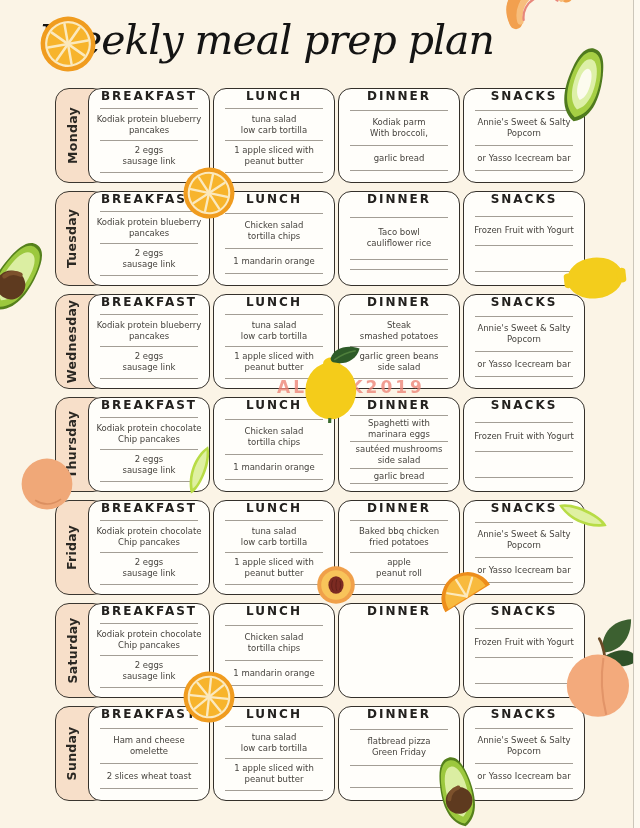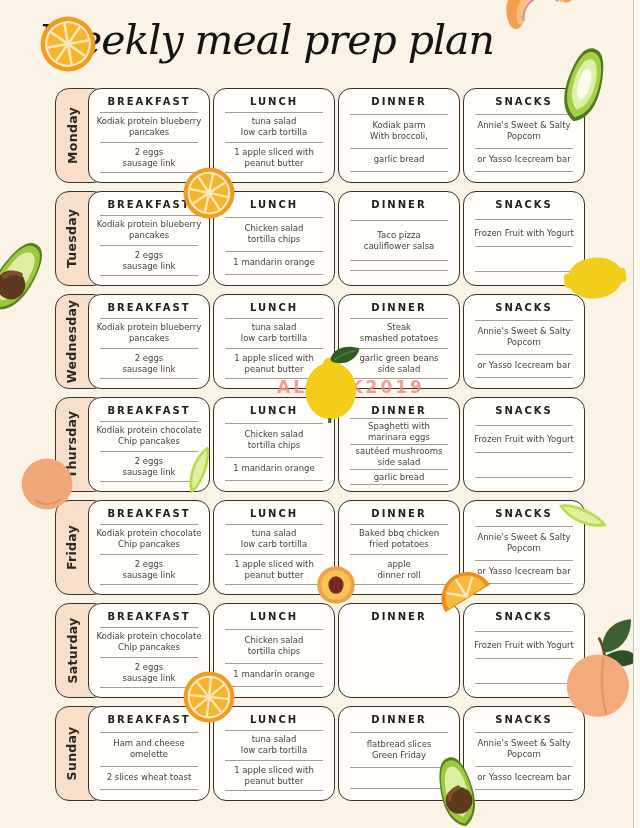--- a/index.html
+++ b/index.html
@@ -28,22 +28,22 @@
   .daylabel {
     transform:rotate(-90deg); white-space:nowrap;
     font-size:12.5px; font-weight:bold; color:#2b2823; letter-spacing:.3px;
   }
   .card {
     position:absolute; top:0; width:122px; height:95px;
     background:#fffefa; border:1px solid #34302a; border-radius:13px;
     display:flex; flex-direction:column; overflow:hidden;
   }
   .cardhead {
-    padding-top:7px; text-align:center;
-    font-size:10px; font-weight:bold; letter-spacing:2px; color:#23211e;
+    text-align:center;
+    font-size:12px; font-weight:bold; letter-spacing:2px; color:#23211e;
   }
   .cardbody {
     flex:1; display:flex; flex-direction:column; justify-content:space-evenly;
     padding:1px 3px 5px 3px;
   }
   .rule { width:86%; align-self:center; border-bottom:1px solid #a39e95; height:0; }
   .group { min-height:8px; display:flex; flex-direction:column; justify-content:center; }
   .mline {
     text-align:center; font-size:8.5px; line-height:11px; color:#47443f; white-space:nowrap;
   }
@@ -167,22 +167,22 @@
               <div class="mline">1 mandarin orange</div>
             </div>
             <div class="rule"></div>
           </div>
         </div>
         <div class="card" style="left: 338px;">
           <div class="cardhead">DINNER</div>
           <div class="cardbody">
             <div class="rule"></div>
             <div class="group">
-              <div class="mline">Taco pizza</div>
-              <div class="mline">cauliflower salsa</div>
+              <div class="mline">Taco bowl</div>
+              <div class="mline">cauliflower rice</div>
             </div>
             <div class="rule"></div>
             <div class="rule"></div>
           </div>
         </div>
         <div class="card" style="left: 463px;">
           <div class="cardhead">SNACKS</div>
           <div class="cardbody">
             <div class="rule"></div>
             <div class="group">
@@ -373,21 +373,21 @@
           <div class="cardhead">DINNER</div>
           <div class="cardbody">
             <div class="rule"></div>
             <div class="group">
               <div class="mline">Baked bbq chicken</div>
               <div class="mline">fried potatoes</div>
             </div>
             <div class="rule"></div>
             <div class="group">
               <div class="mline">apple</div>
-              <div class="mline">dinner roll</div>
+              <div class="mline">peanut roll</div>
             </div>
             <div class="rule"></div>
           </div>
         </div>
         <div class="card" style="left: 463px;">
           <div class="cardhead">SNACKS</div>
           <div class="cardbody">
             <div class="rule"></div>
             <div class="group">
               <div class="mline">Annie's Sweet &amp; Salty</div>
@@ -487,21 +487,21 @@
               <div class="mline">peanut butter</div>
             </div>
             <div class="rule"></div>
           </div>
         </div>
         <div class="card" style="left: 338px;">
           <div class="cardhead">DINNER</div>
           <div class="cardbody">
             <div class="rule"></div>
             <div class="group">
-              <div class="mline">flatbread slices</div>
+              <div class="mline">flatbread pizza</div>
               <div class="mline">Green Friday</div>
             </div>
             <div class="rule"></div>
             <div class="group"></div>
             <div class="rule"></div>
           </div>
         </div>
         <div class="card" style="left: 463px;">
           <div class="cardhead">SNACKS</div>
           <div class="cardbody">

